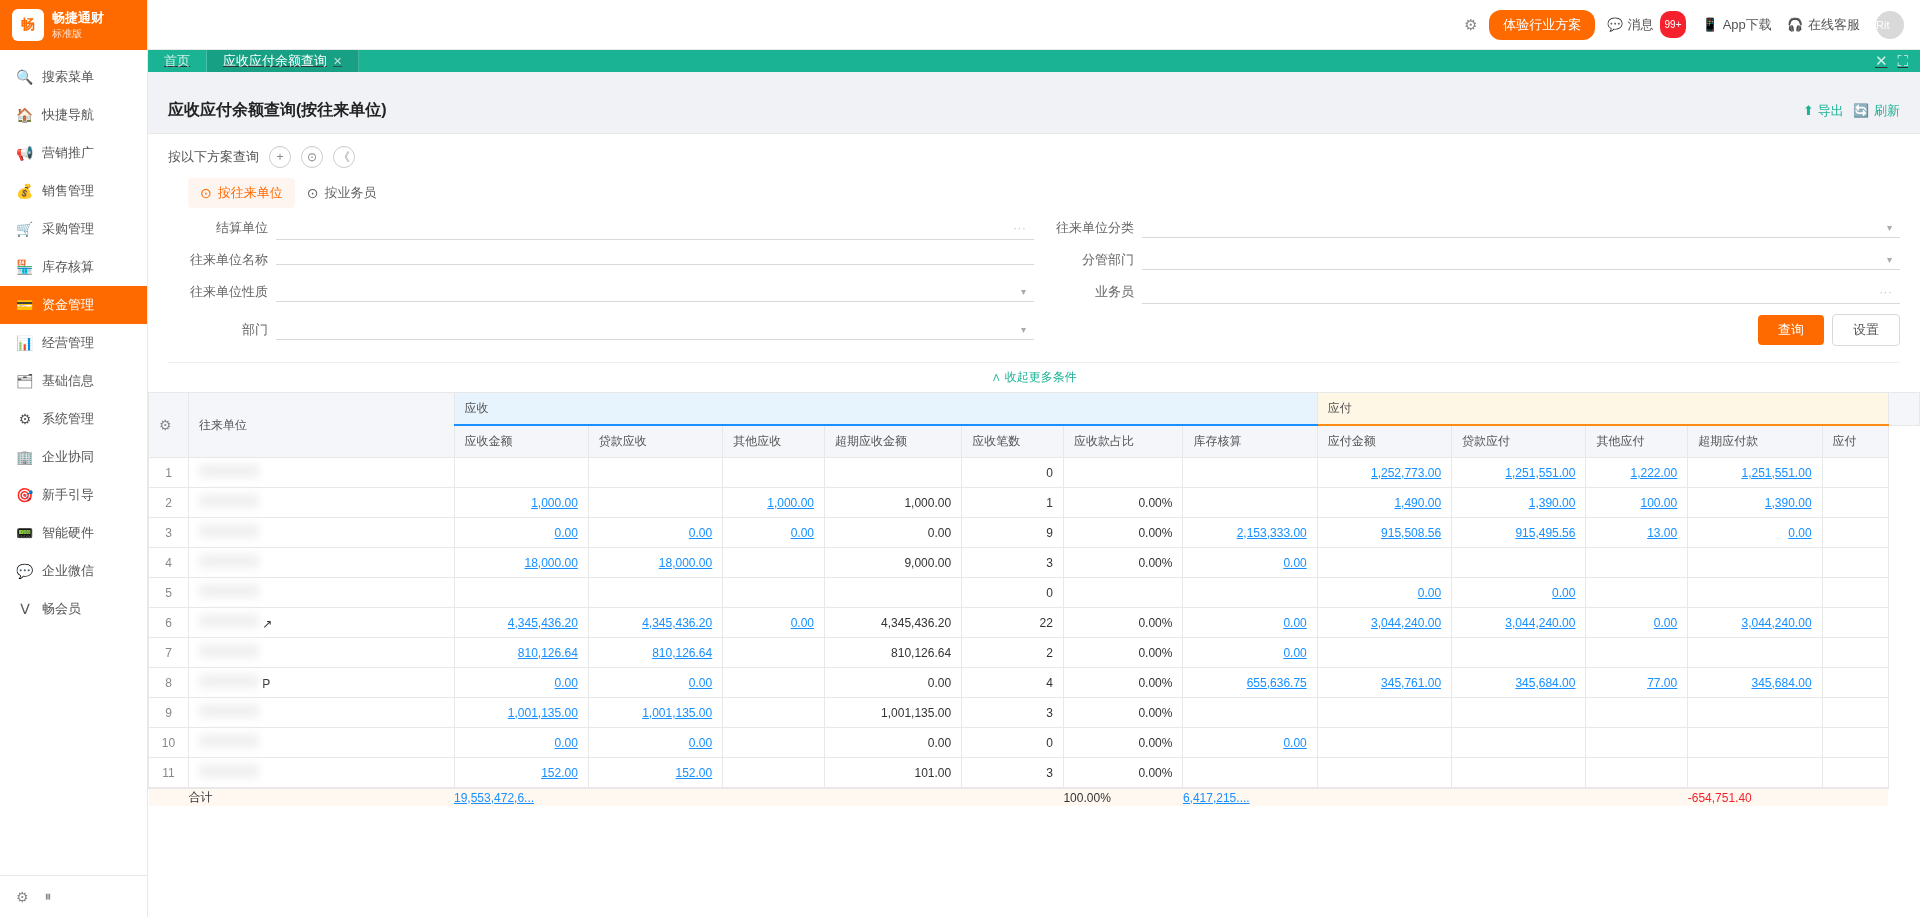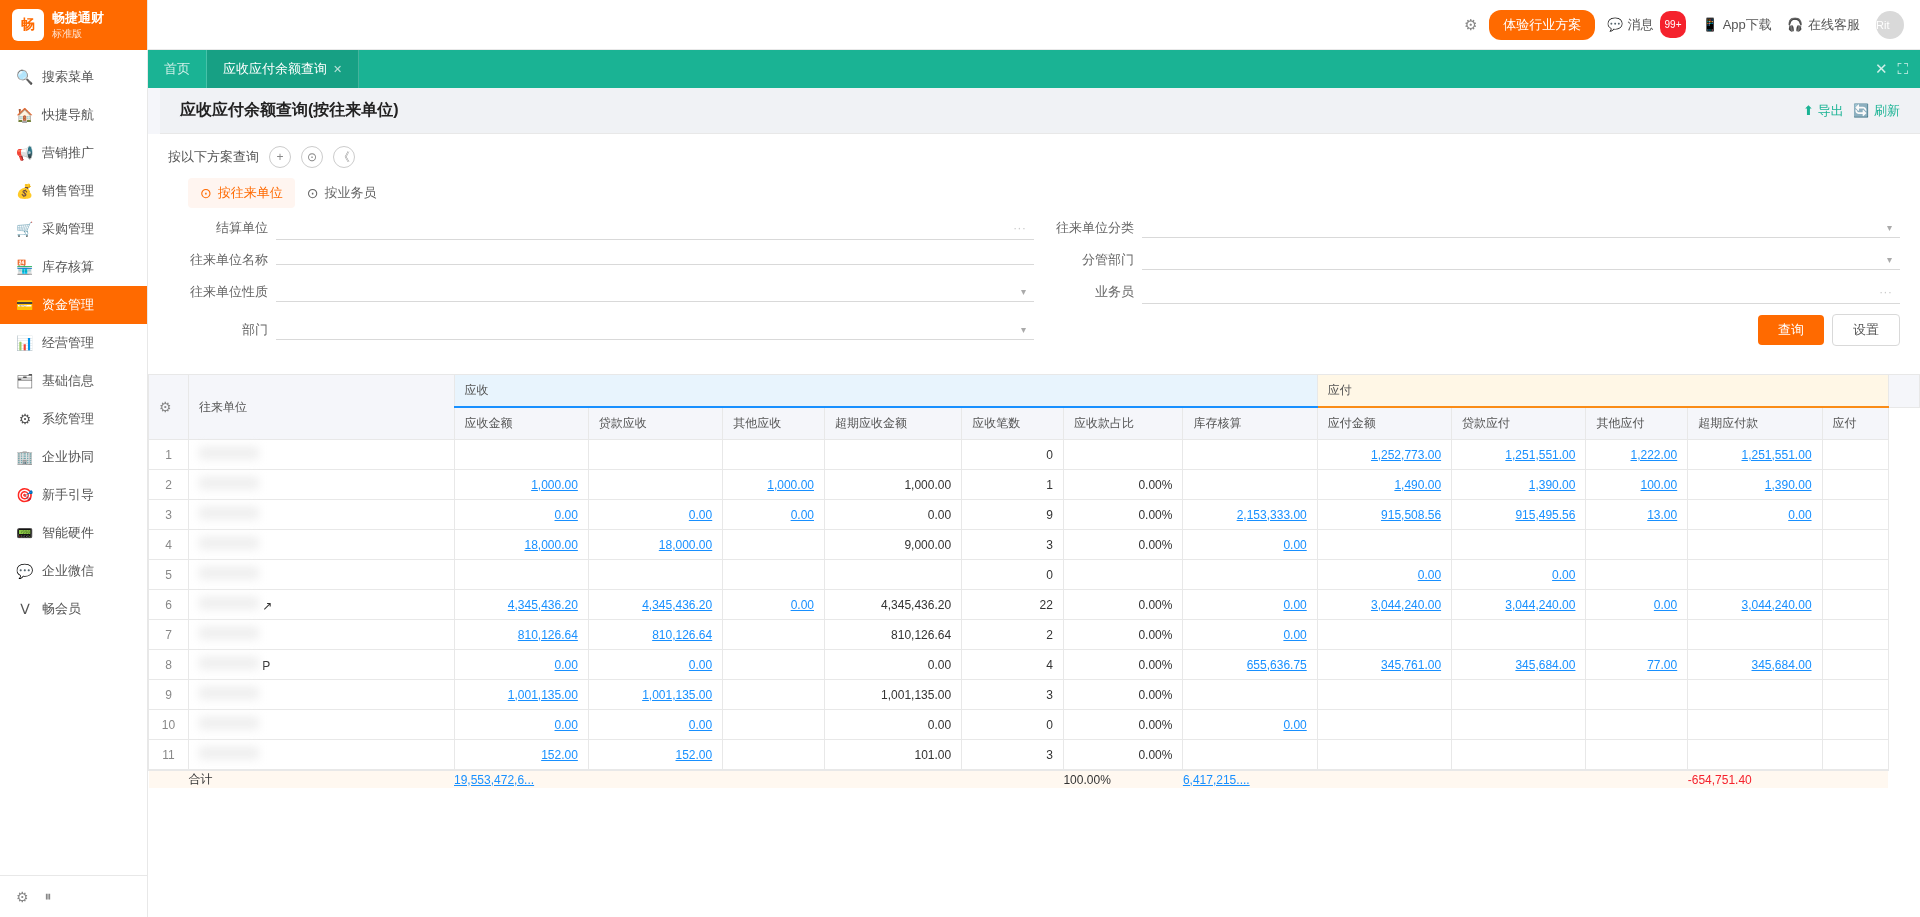--- a/index.html
+++ b/index.html
@@ -60,22 +60,22 @@
       background: #f5222d; color: #fff; border-radius: 10px; font-size: 10px;
       padding: 8px 5px; margin-left: 2px;
     }
     .header-avatar {
       width: 28px; height: 28px; border-radius: 50%; background: #d9d9d9;
       display: flex; align-items: center; color: #fff; font-size: 11px;
     }
 
     
     .tab-bar {
-      position: fixed; left: 148px; top: 50px; right: 0; height: 38px;
-      background: #1ab394; display: flex; align-items: stretch; z-index: 98;
+      position: fixed; left: 148px; top: 50px; right: 0; height: 22px;
+      background: #1ab394; display: flex; align-items: stretch; z-index: 98; text-decoration: underline;
     }
     .tab-item {
       display: flex; align-items: center; padding: 0 16px; gap: 6px;
       color: rgba(255,255,255,0.8); cursor: pointer; font-size: 13px; border-right: 1px solid rgba(255,255,255,0.2);
     }
     .tab-item.active { background: rgba(0,0,0,0.1); color: #fff; }
     .tab-item:first-child { background: transparent; }
     .tab-close { font-size: 11px; opacity: 0.7; }
     .tab-right {
       margin-left: auto; display: flex; align-items: center; padding: 0 12px; gap: 10px;
@@ -171,21 +171,20 @@
 
     .content-wrapper {
       display: flex; flex-direction: column; height: 100%;
     }
     .filter-section { background: #fff; }
 
     .page-header-row {
       background: #f0f2f5; padding: 12px 20px;
       display: flex; align-items: center; justify-content: space-between;
       border-bottom: 1px solid #e8e8e8;
-      margin-left: 12px;
     }
 
     .scrollbar-visible::-webkit-scrollbar { width: 6px; height: 6px; }
     .scrollbar-visible::-webkit-scrollbar-track { background: #f1f1f1; }
     .scrollbar-visible::-webkit-scrollbar-thumb { background: #ccc; border-radius: 3px; }
   </style>
 </head>
 <body>
 
 <div class="sidebar">
@@ -317,21 +316,21 @@
           <span>导出</span>
         </div>
         <div class="page-action-btn">
           <span>🔄</span>
           <span>刷新</span>
         </div>
       </div>
     </div>
 
     <div class="filter-section">
-      <div style="padding: 12px 20px 18px;">
+      <div style="padding: 12px 20px 0;">
         <div class="filter-top">
           <span class="filter-label">按以下方案查询</span>
           <div class="filter-btn">
             <span>+</span>
           </div>
           <div class="filter-scheme-btn">
             <span>⊙</span>
           </div>
           <div class="filter-btn">
             <span>《</span>
@@ -400,20 +399,24 @@
               <span></span>
                 <span class="filter-arrow">▾</span>
             </div>
           </div>
           <div style="display:flex; align-items: center; justify-content: flex-end; gap: 8px;">
             <button class="btn-query">查询</button>
             <button class="btn-settings">设置</button>
           </div>
         </div>
 
+        <div class="filter-collapse">
+          <span>∧</span>
+          <span>收起更多条件</span>
+        </div>
       </div>
     </div>
 
     <div class="table-container scrollbar-visible">
       <table>
         <thead>
           <tr class="group-header">
             <th rowspan="2" style="width:40px;">
               <span class="settings-icon">⚙</span>
             </th>

